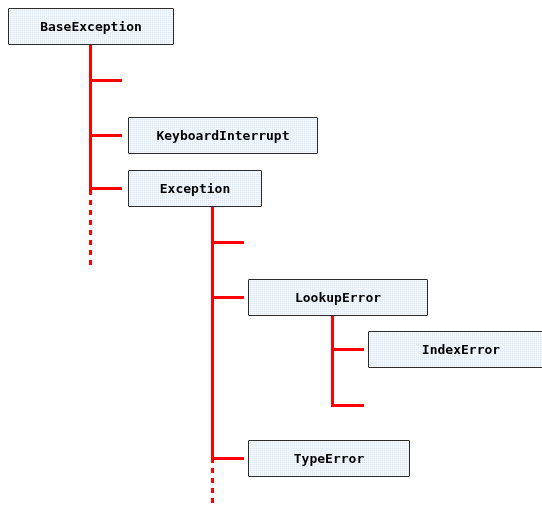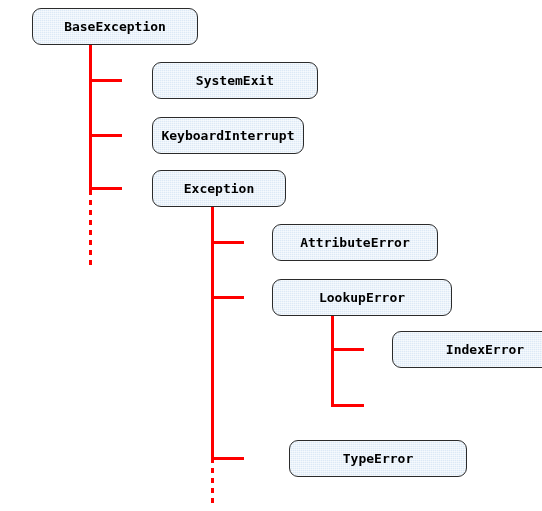--- a/index.html
+++ b/index.html
@@ -16,21 +16,21 @@
     width: 542px;
     height: 511px;
     background: #ffffff;
     overflow: hidden;
   }
   
   .node {
     position: absolute;
     box-sizing: border-box;
     border: 1px solid #2b2b2b;
-    border-radius: 9px;
+    border-radius: 1px;
     background-color: #dce9f6;
     background-image:
       repeating-linear-gradient(0deg,
         rgba(255,255,255,0.55) 0px,
         rgba(255,255,255,0.55) 1px,
         rgba(255,255,255,0.0) 1px,
         rgba(255,255,255,0.0) 2px),
       repeating-linear-gradient(90deg,
         rgba(255,255,255,0.45) 0px,
         rgba(255,255,255,0.45) 1px,
@@ -40,21 +40,20 @@
     align-items: center;
     justify-content: center;
     color: #000000;
     font-family: "DejaVu Sans Mono", "Liberation Mono", monospace;
     font-weight: bold;
     font-size: 13px;
     letter-spacing: 0px;
     line-height: 1;
     white-space: nowrap;
     user-select: none;
-    margin-left: 24px;
   }
   
   .vline {
     position: absolute;
     width: 3px;
     background: #fe0000;
   }
   .hline {
     position: absolute;
     height: 3px;
@@ -86,21 +85,19 @@
   <div class="vdash" id="c-exc-trunk-dash" style="left: 211px; top: 458px; height: 46px;"></div>
   <div class="hline" id="c-exc-stub-0" style="left: 211px; top: 241px; width: 33px;"></div>
   <div class="hline" id="c-exc-stub-1" style="left: 211px; top: 296px; width: 33px;"></div>
   <div class="hline" id="c-exc-stub-2" style="left: 211px; top: 457px; width: 33px;"></div>
 
   <div class="vline" id="c-lookup-trunk" style="left: 331px; top: 316px; height: 90px;"></div>
   <div class="hline" id="c-lookup-stub-0" style="left: 331px; top: 348px; width: 33px;"></div>
   <div class="hline" id="c-lookup-stub-1" style="left: 331px; top: 404px; width: 33px;"></div>
 
   <div class="node" id="n-0" style="left: 8px; top: 8px; width: 166px; height: 37px;">BaseException</div>
-  <div class="node" id="n-1" style="left: 128px; top: 62px; width: 166px; height: 37px;">SystemExit</div>
-  <div class="node" id="n-2" style="left: 128px; top: 117px; width: 152px; height: 37px;">KeyboardInterrupt</div>
+  <div class="node" id="n-2" style="left: 128px; top: 117px; width: 190px; height: 37px;">KeyboardInterrupt</div>
   <div class="node" id="n-3" style="left: 128px; top: 170px; width: 134px; height: 37px;">Exception</div>
-  <div class="node" id="n-4" style="left: 248px; top: 224px; width: 166px; height: 37px;">AttributeError</div>
   <div class="node" id="n-5" style="left: 248px; top: 279px; width: 180px; height: 37px;">LookupError</div>
   <div class="node" id="n-6" style="left: 368px; top: 331px; width: 186px; height: 37px;">IndexError</div>
-  <div class="node" id="n-8" style="left: 265px; top: 440px; width: 178px; height: 37px;">TypeError</div>
+  <div class="node" id="n-8" style="left: 248px; top: 440px; width: 162px; height: 37px;">TypeError</div>
 
 </div>
 
 </body></html>

